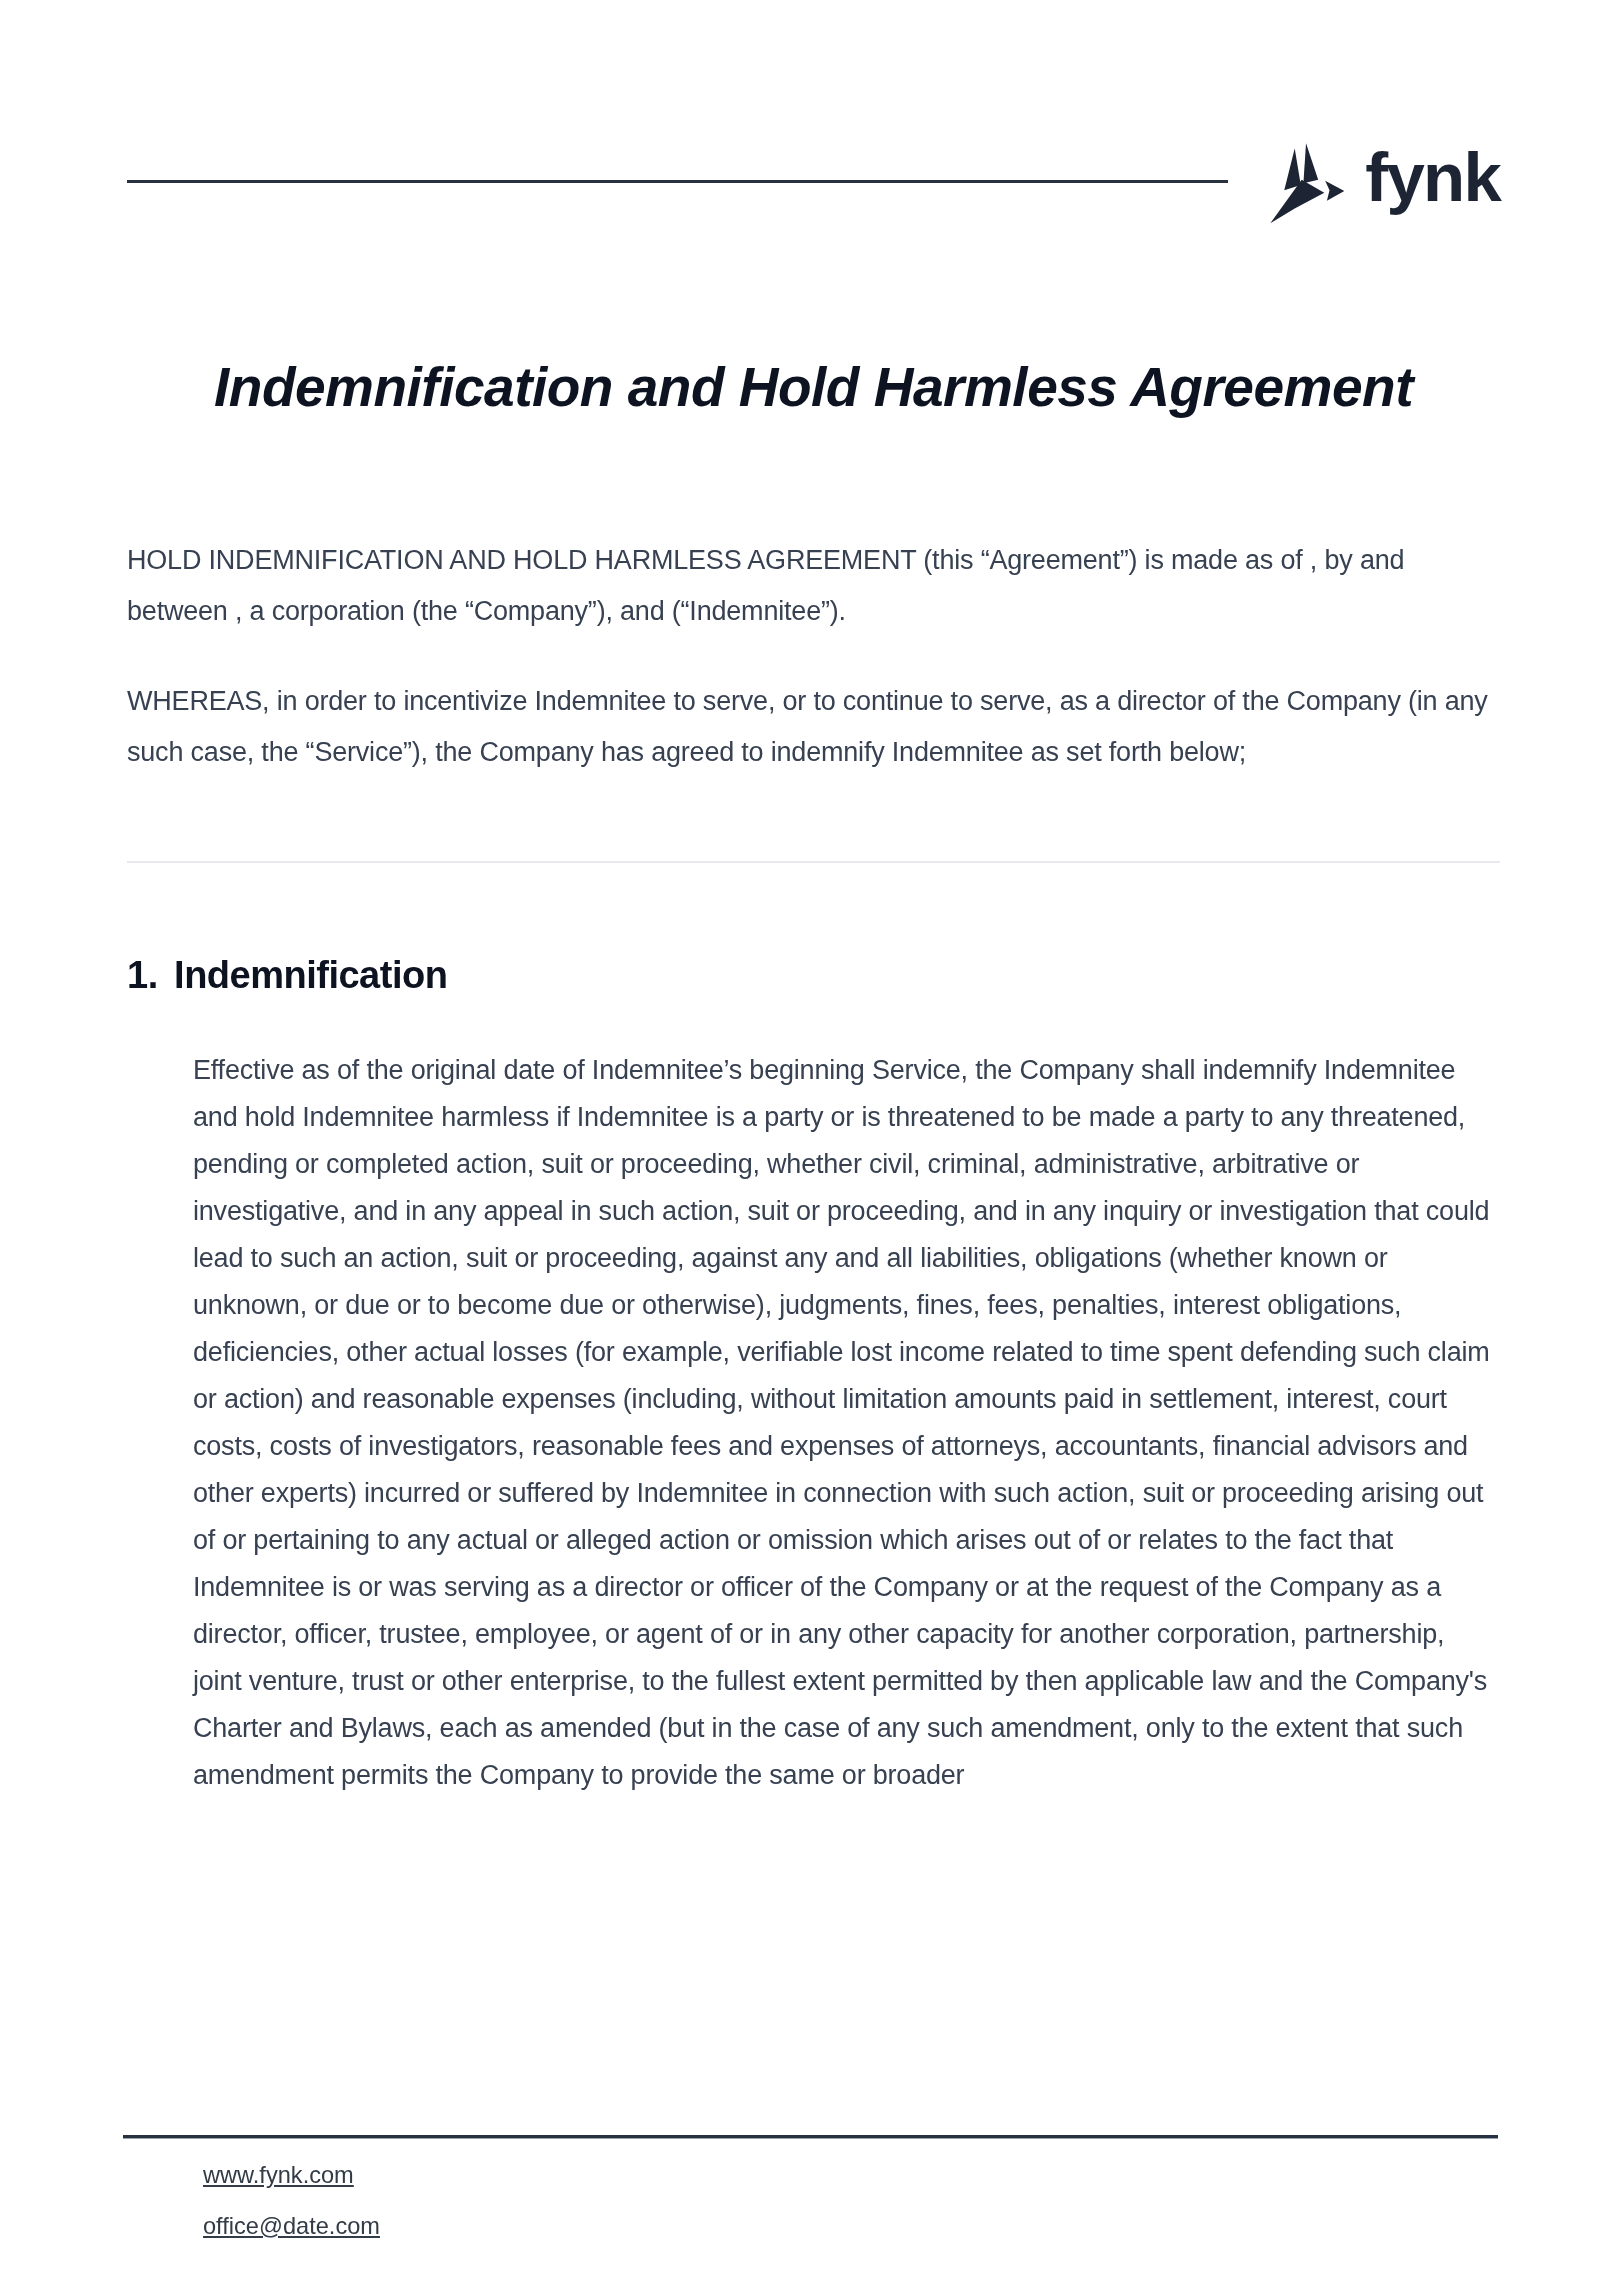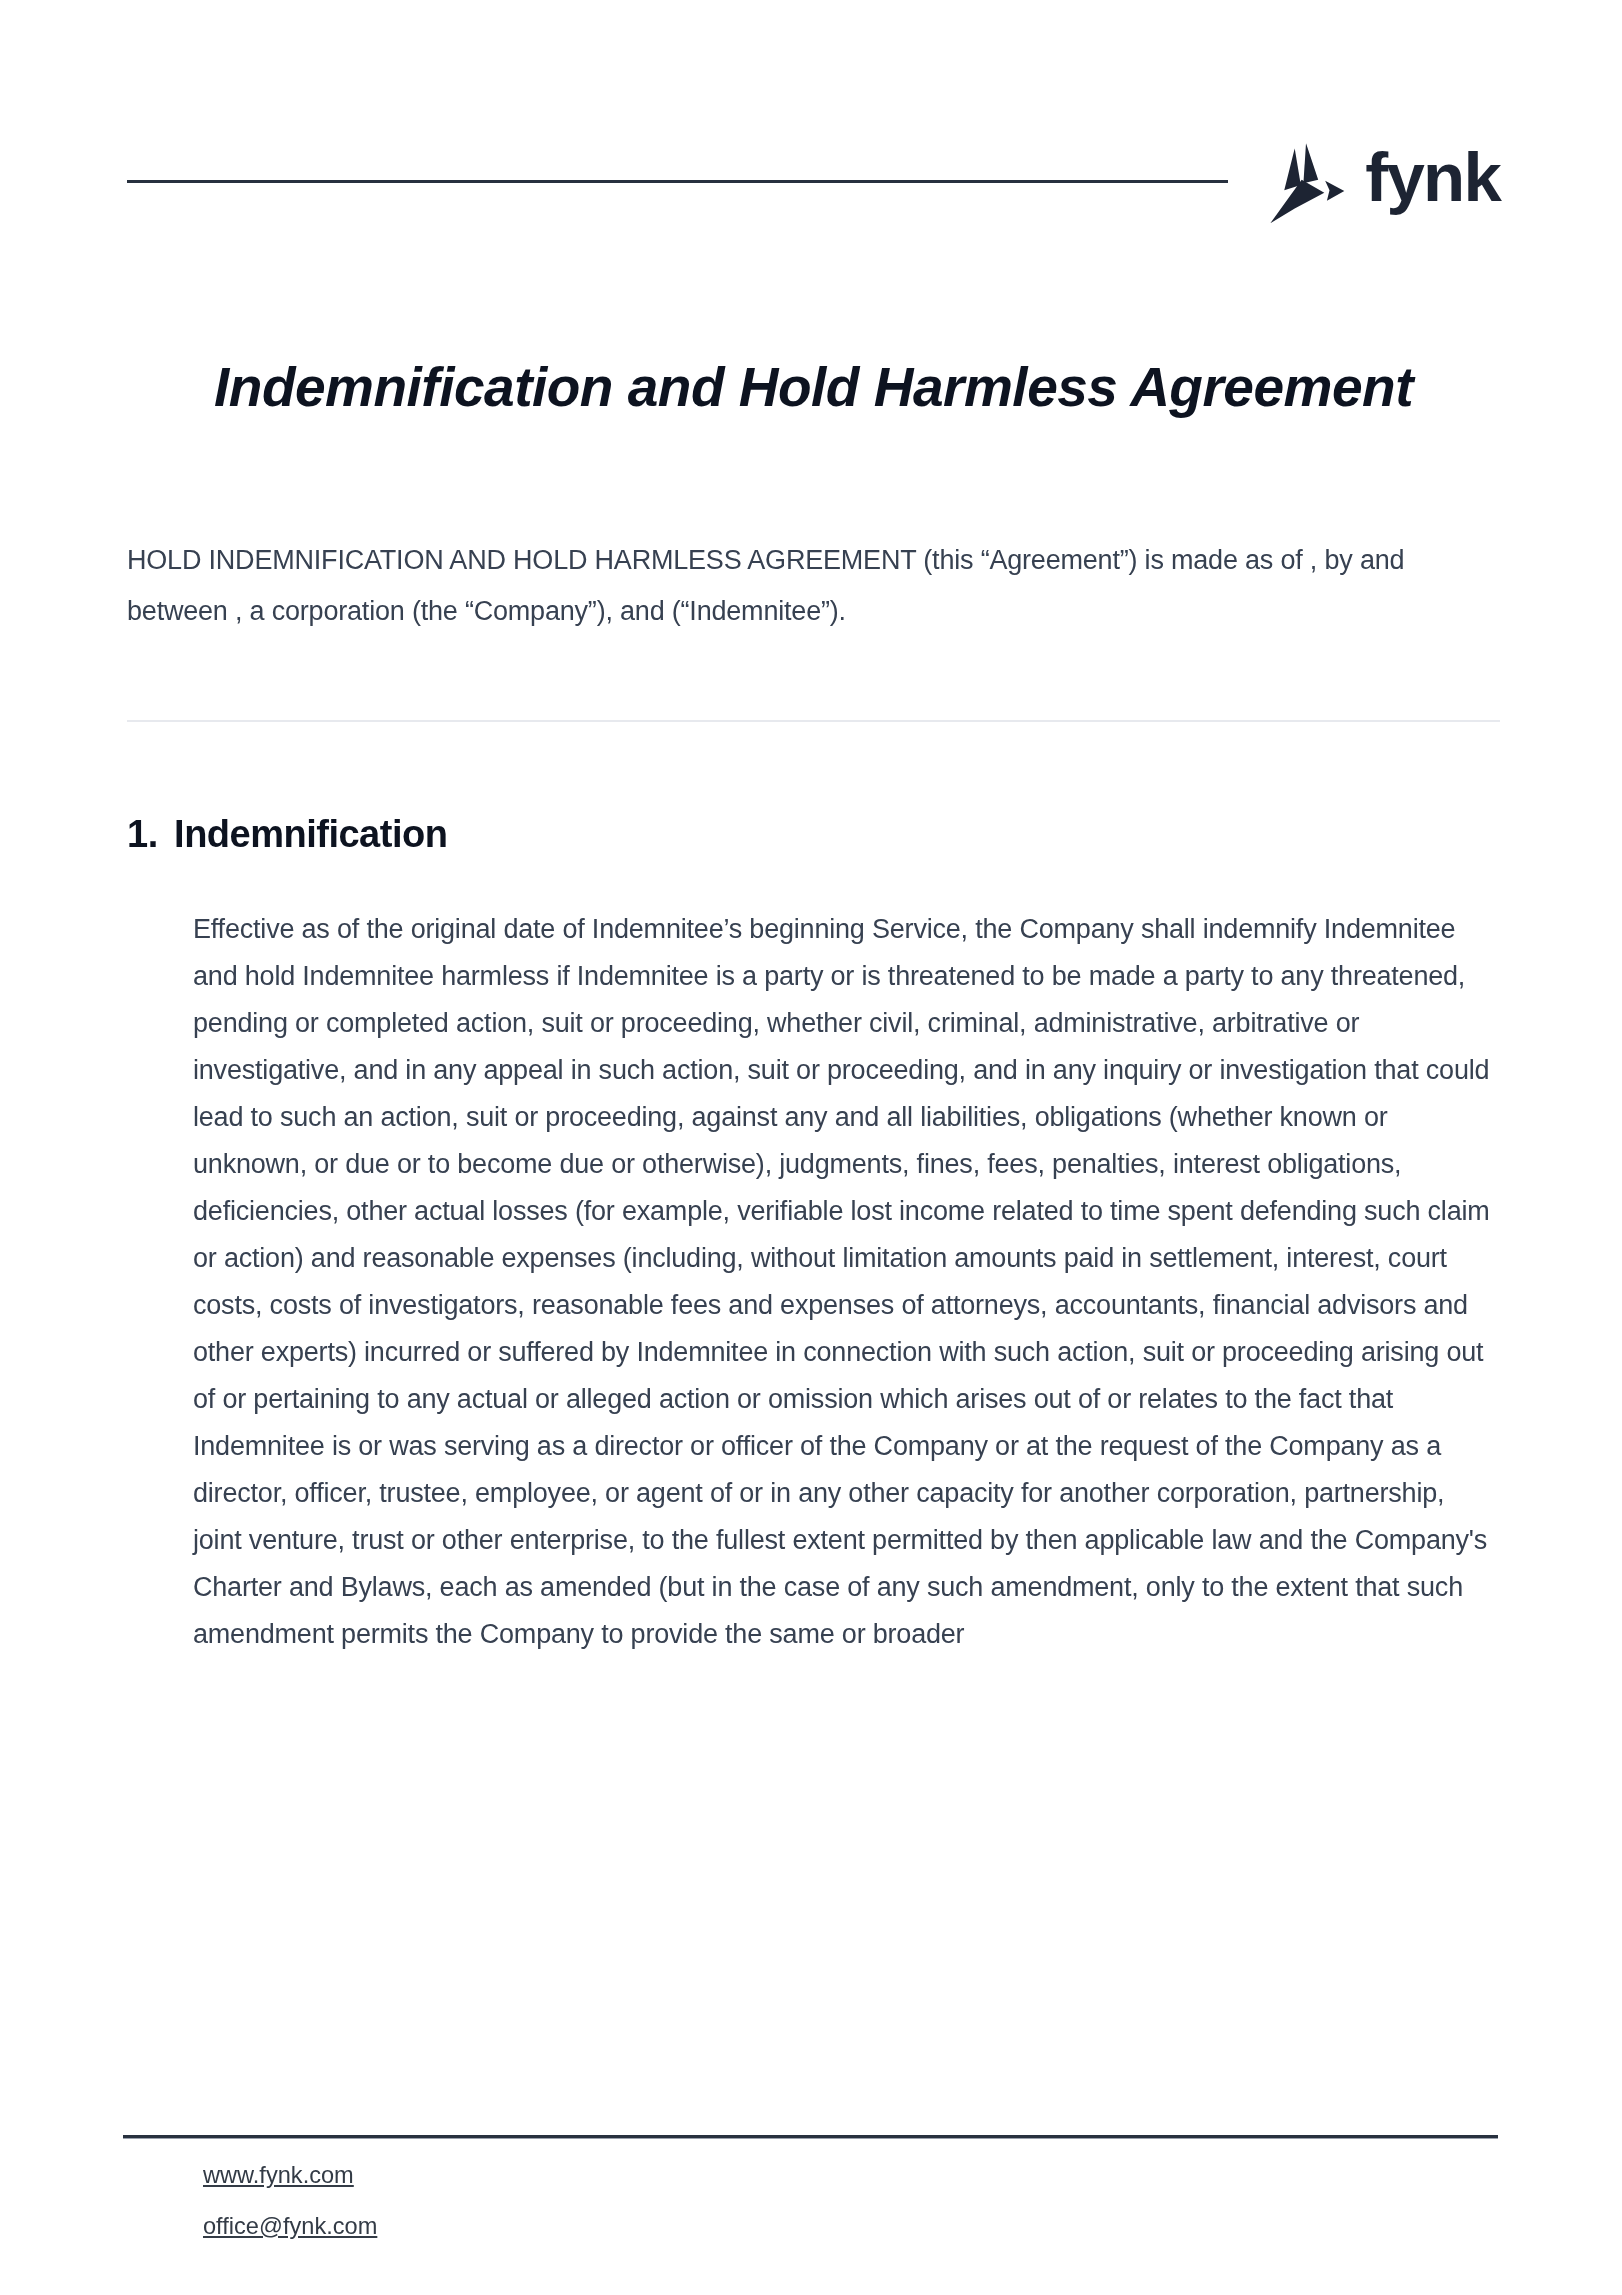--- a/index.html
+++ b/index.html
@@ -131,33 +131,34 @@
         <polygon points="68,49 90,61 70,72 73,60" fill="#1d2433"></polygon>
       </svg>
       <span class="logo-text">fynk</span>
     </div>
   </div>
 
   <h1 class="doc-title">Indemnification and Hold Harmless Agreement</h1>
 
   <div class="intro">
     <p>HOLD INDEMNIFICATION AND HOLD HARMLESS AGREEMENT (this “Agreement”) is made as of , by and between , a corporation (the “Company”), and (“Indemnitee”).</p>
+    <p>WHEREAS, in order to incentivize Indemnitee to serve, or to continue to serve, as a director of the Company (in any such case, the “Service”), the Company has agreed to indemnify Indemnitee as set forth below;</p>
   </div>
 
   <div class="divider"></div>
 
   <h2 class="section-heading">
     <span class="section-number">1.</span>
     <span>Indemnification</span>
   </h2>
 
   <p class="section-body">Effective as of the original date of Indemnitee’s beginning Service, the Company shall indemnify Indemnitee and hold Indemnitee harmless if Indemnitee is a party or is threatened to be made a party to any threatened, pending or completed action, suit or proceeding, whether civil, criminal, administrative, arbitrative or investigative, and in any appeal in such action, suit or proceeding, and in any inquiry or investigation that could lead to such an action, suit or proceeding, against any and all liabilities, obligations (whether known or unknown, or due or to become due or otherwise), judgments, fines, fees, penalties, interest obligations, deficiencies, other actual losses (for example, verifiable lost income related to time spent defending such claim or action) and reasonable expenses (including, without limitation amounts paid in settlement, interest, court costs, costs of investigators, reasonable fees and expenses of attorneys, accountants, financial advisors and other experts) incurred or suffered by Indemnitee in connection with such action, suit or proceeding arising out of or pertaining to any actual or alleged action or omission which arises out of or relates to the fact that Indemnitee is or was serving as a director or officer of the Company or at the request of the Company as a director, officer, trustee, employee, or agent of or in any other capacity for another corporation, partnership, joint venture, trust or other enterprise, to the fullest extent permitted by then applicable law and the Company's Charter and Bylaws, each as amended (but in the case of any such amendment, only to the extent that such amendment permits the Company to provide the same or broader</p>
 
   <div class="footer">
     <div class="footer-rule"></div>
     <div class="footer-lines">
       <div class="line">www.fynk.com</div>
-      <div class="line">office@fynk.com</div>
+      <div class="line">office@date.com</div>
     </div>
   </div>
 
 </div>
 
 
 </body></html>

